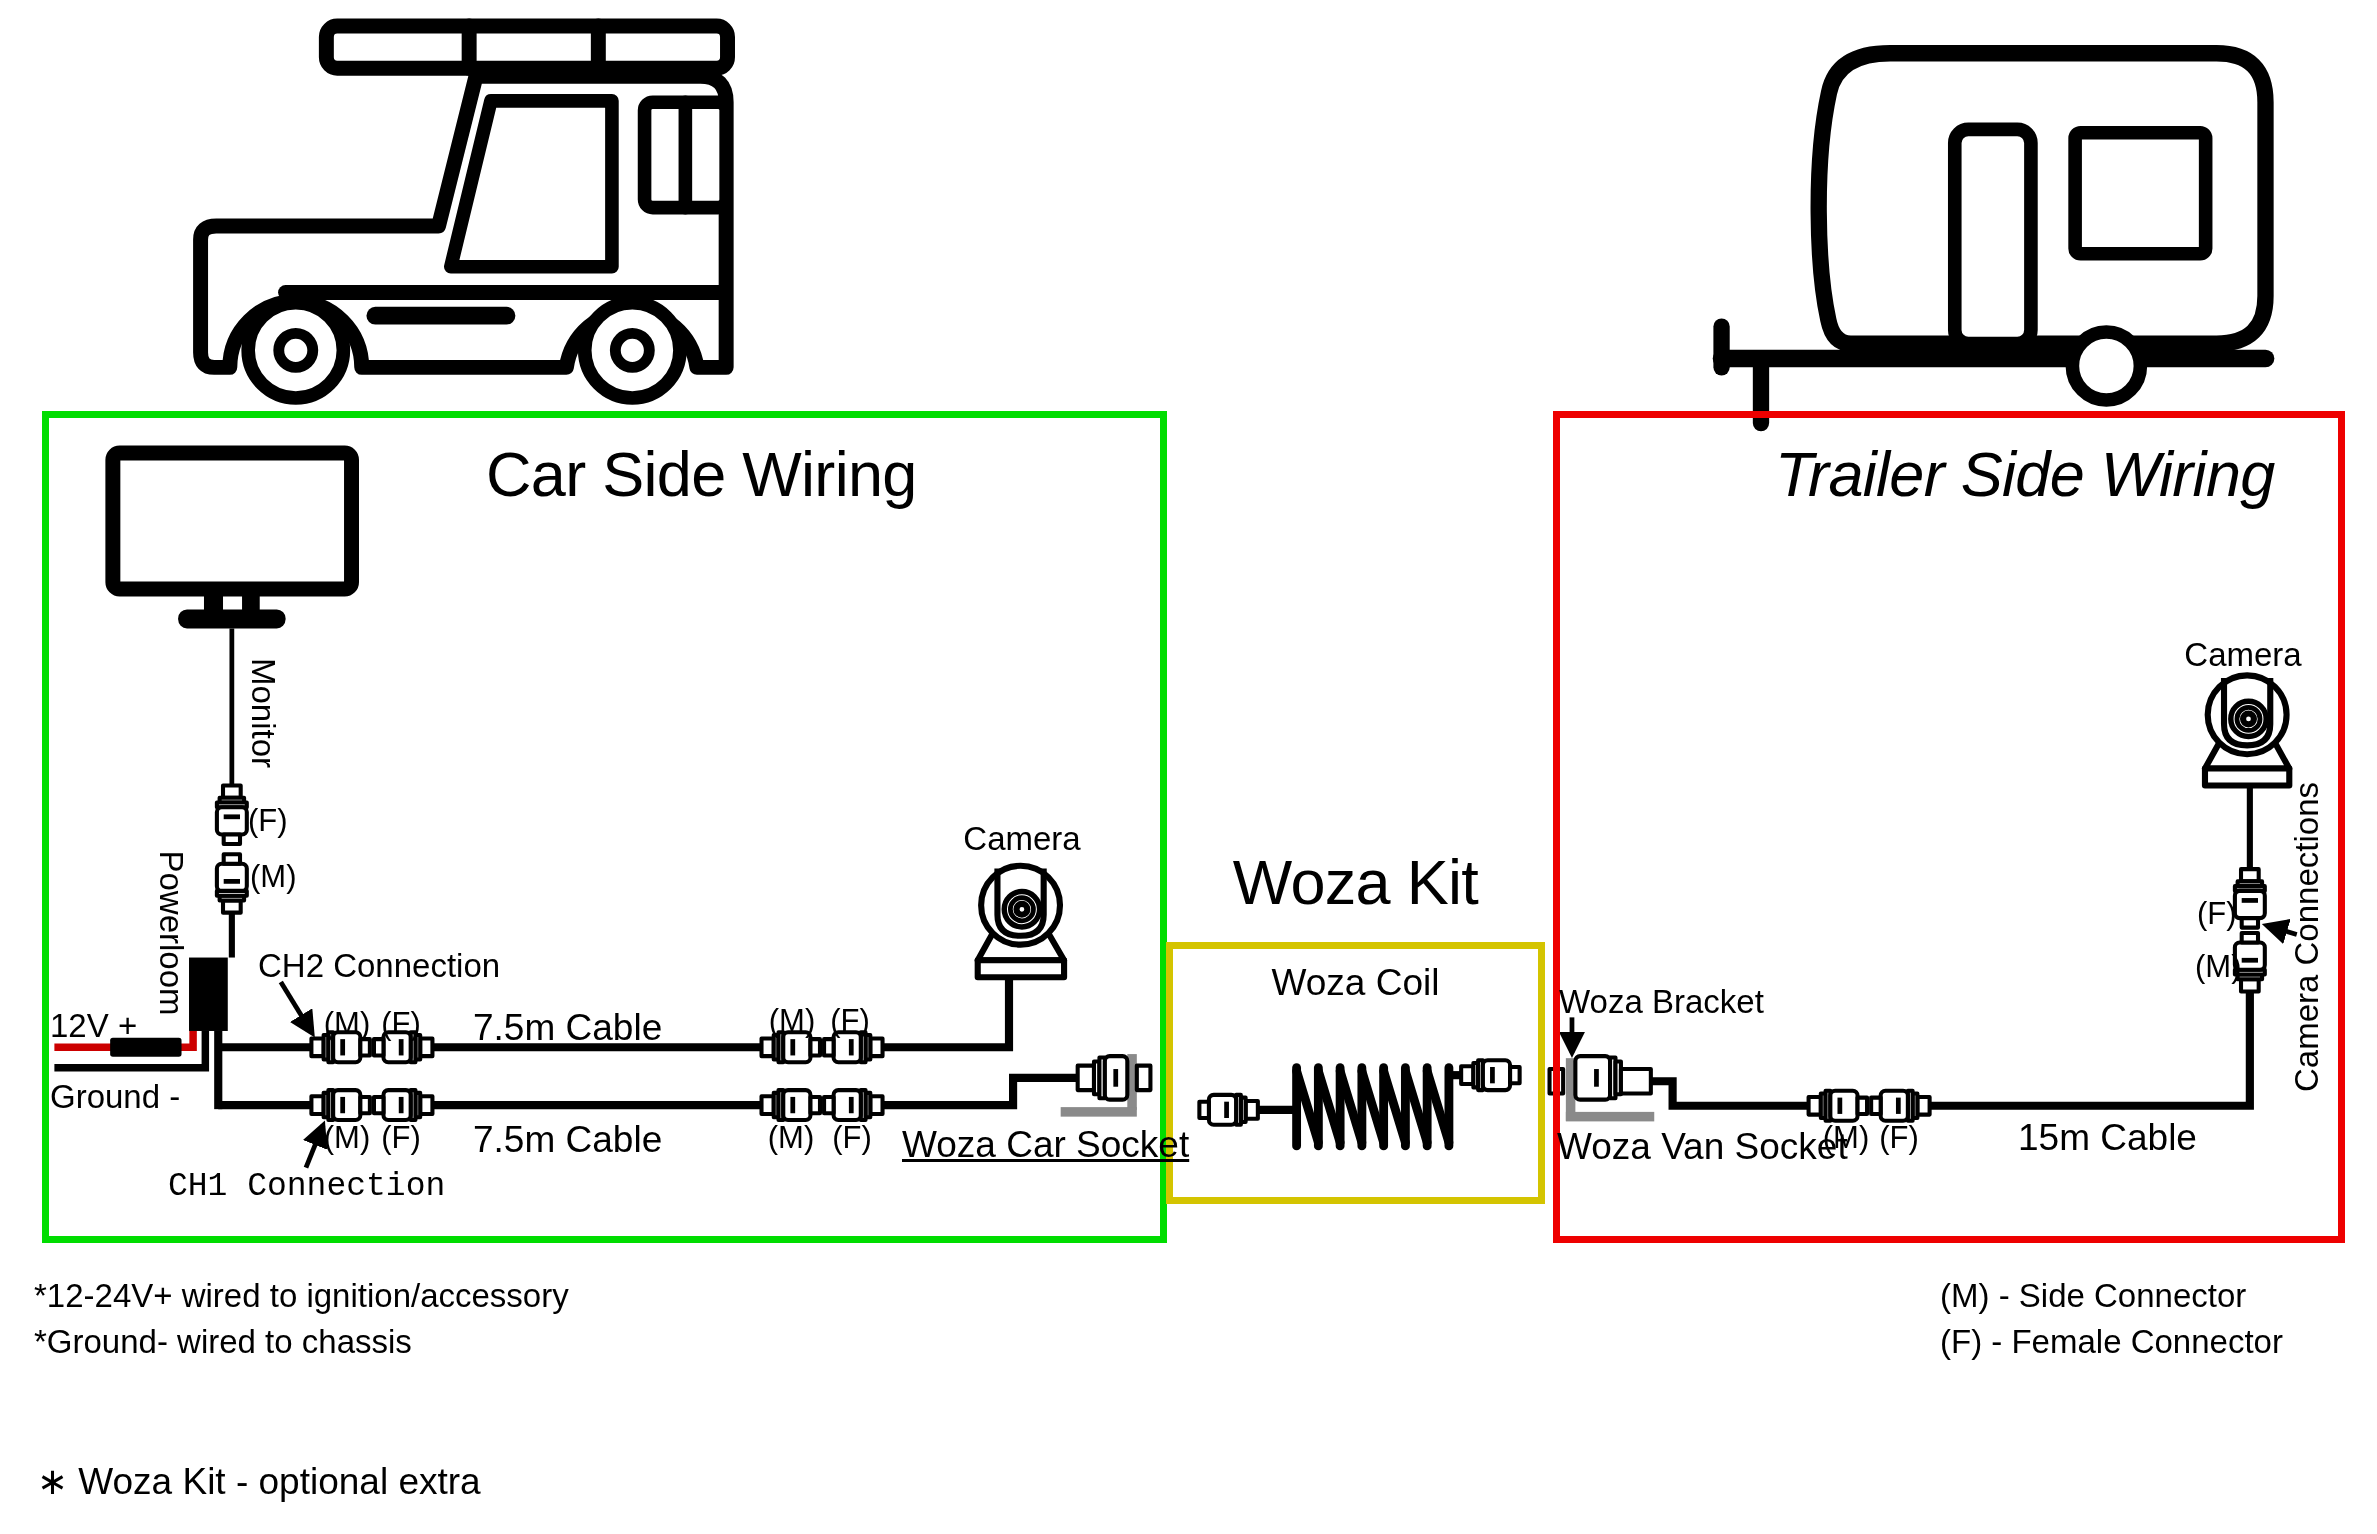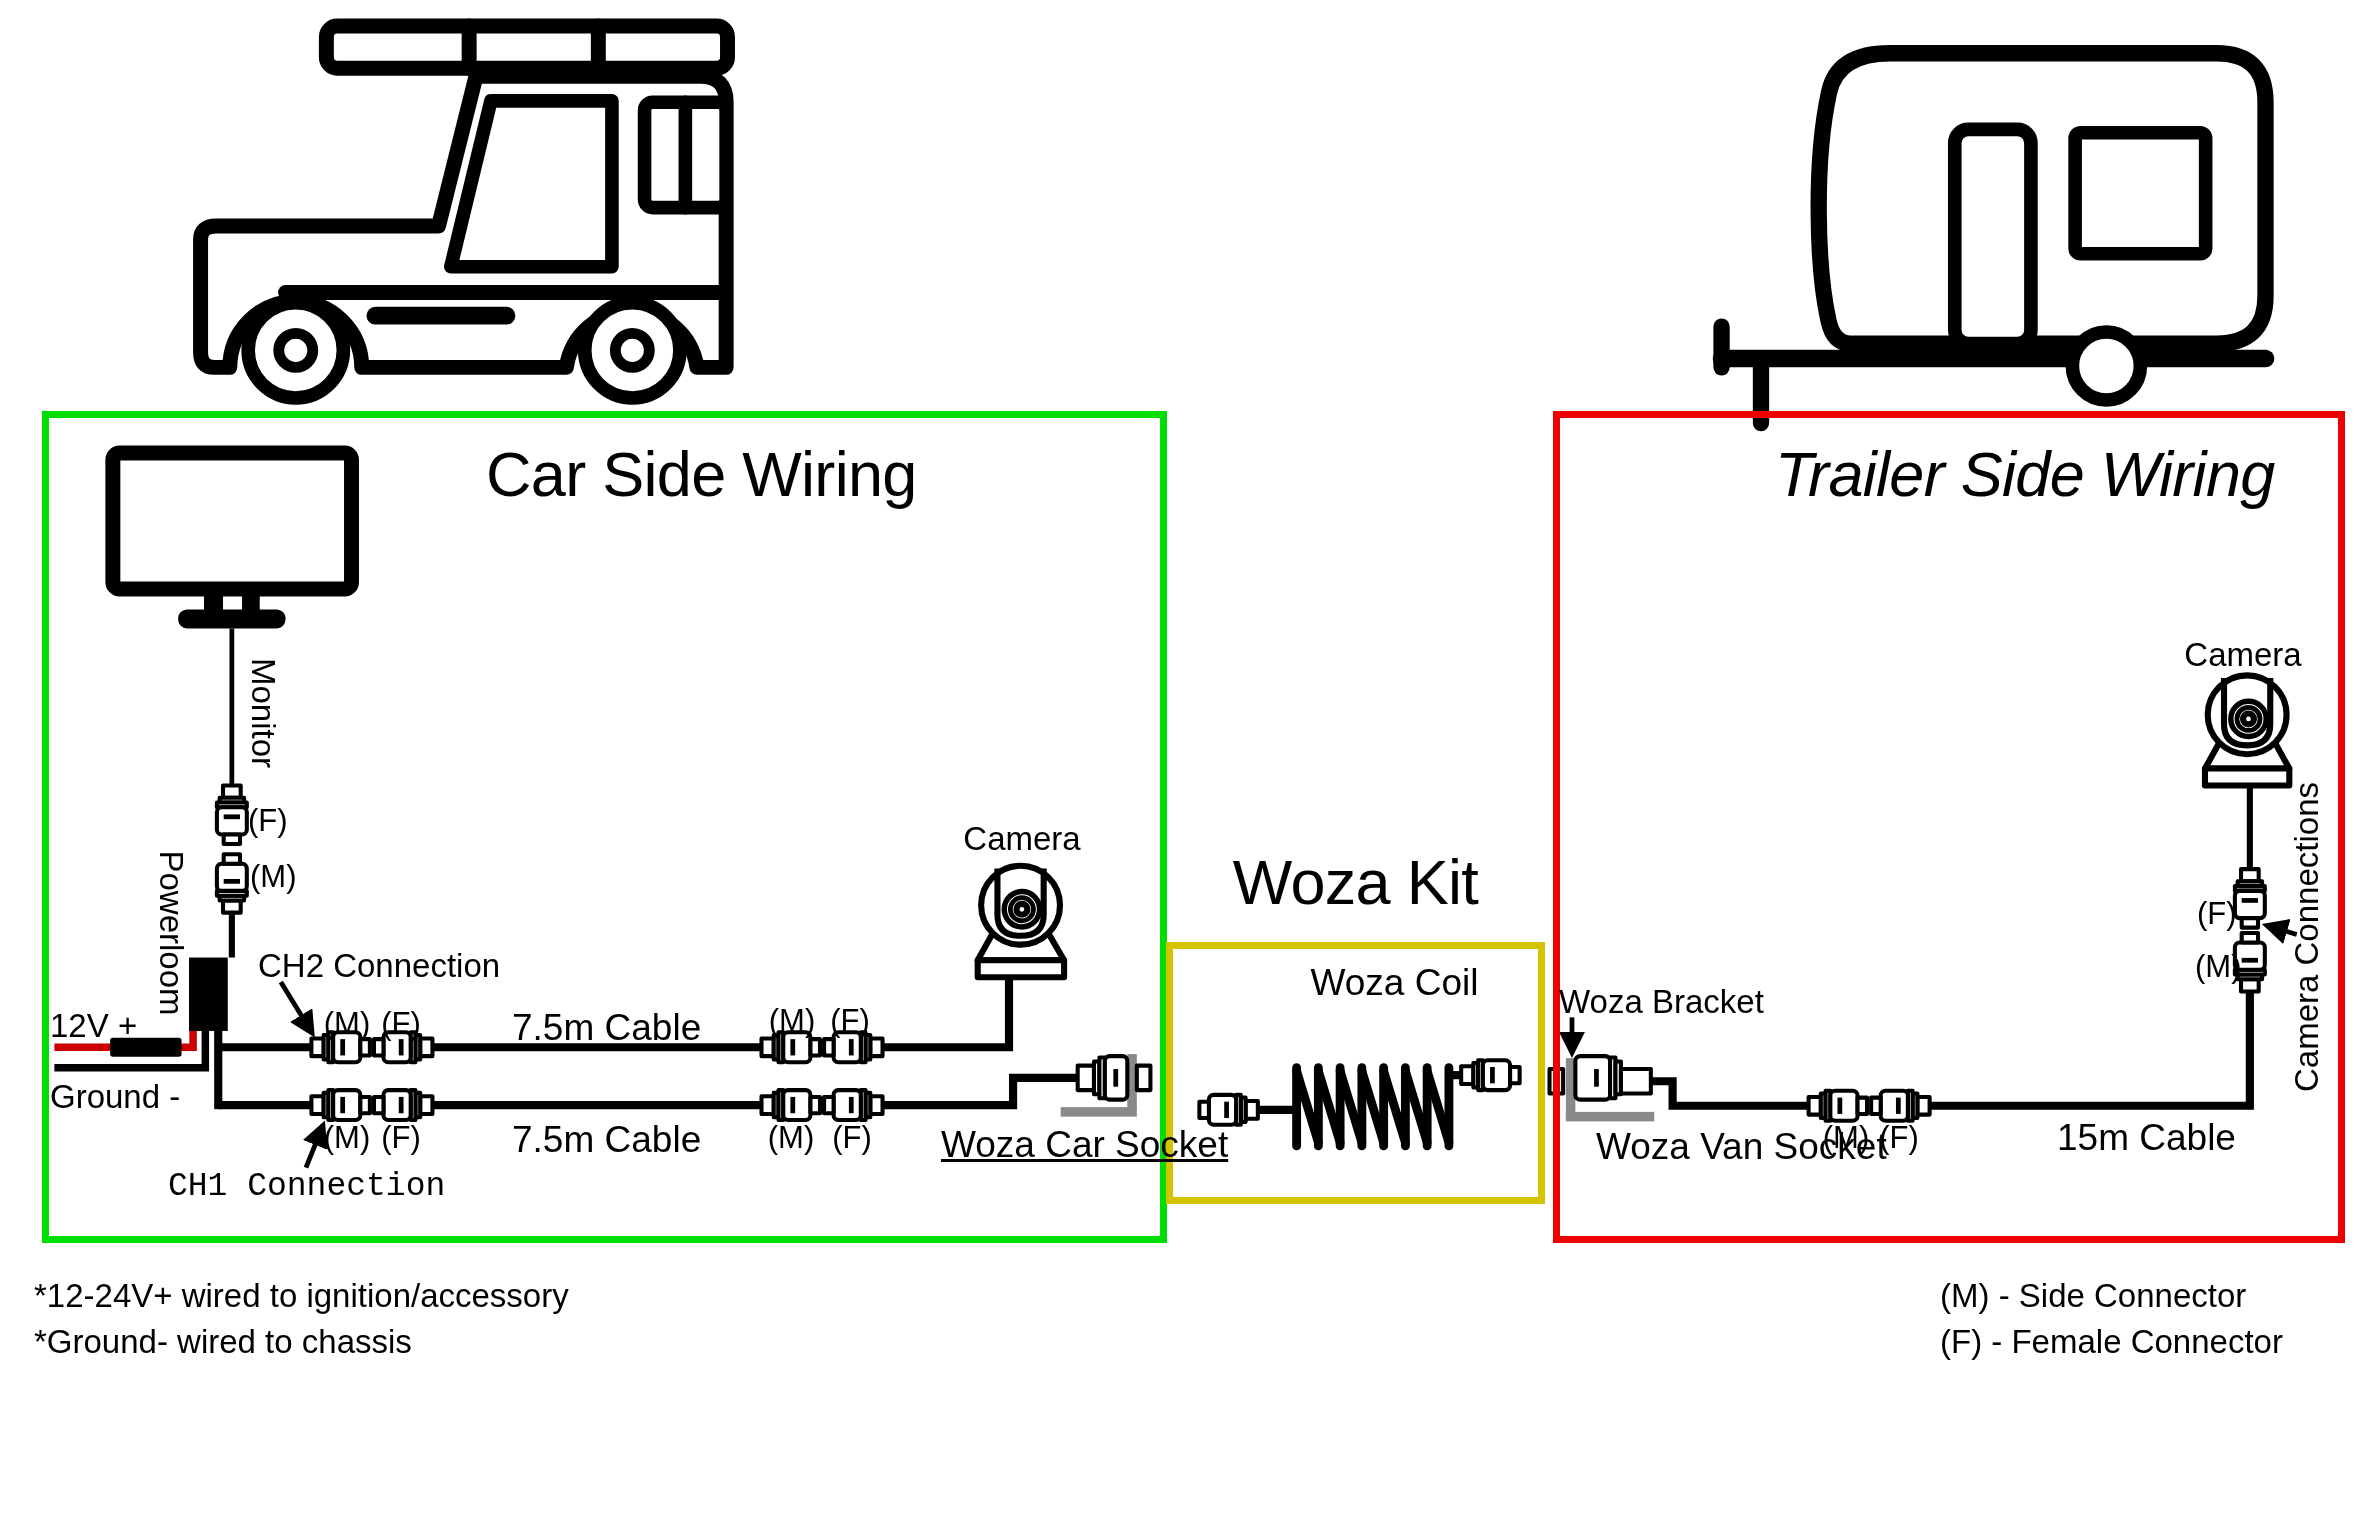--- a/index.html
+++ b/index.html
@@ -5,21 +5,21 @@
   html,body{margin:0;padding:0;background:#fff;}
   #canvas{position:relative;width:2377px;height:1535px;background:#ffffff;overflow:hidden;
           font-family:"Liberation Sans", sans-serif;color:#000;}
   #scene{position:absolute;left:0;top:0;}
   .box{position:absolute;box-sizing:border-box;background:transparent;}
   .box-green{border:7.5px solid #00dd00;}
   .box-red{border:7.5px solid #ee0000;}
   .box-yellow{border:7.5px solid #d4c400;}
   .lbl{position:absolute;white-space:nowrap;line-height:1.05;}
   .title{font-size:63px;letter-spacing:-0.7px;}
-  .mid{font-size:37px;padding-left:39px;}
+  .mid{font-size:37px;}
   .sm{font-size:33px;}
   .mf{font-size:31px;}
   .note{font-size:33px;}
   .ctr{transform:translateX(-50%);}
   .vlab{transform:translate(-50%,-50%) rotate(90deg);transform-origin:center;}
   .vlab-ccw{transform:translate(-50%,-50%) rotate(-90deg);transform-origin:center;}
   .tctr{text-align:center;}
   svg .ol{fill:#ffffff;stroke:#000;stroke-linejoin:round;}
   svg .wire{fill:none;stroke:#000;stroke-linejoin:miter;}
 </style>
@@ -227,15 +227,16 @@
   <div class="lbl mid" style="left:2018px;top:1119px;">15m Cable</div>
   <div class="lbl sm ctr" style="left:2243px;top:638px;">Camera</div>
   <div class="lbl mf" style="left:2197px;top:898px;">(F)</div>
   <div class="lbl mf" style="left:2195px;top:951px;">(M)</div>
   <div class="lbl sm vlab-ccw" style="left:2307px;top:937px;">Camera Connections</div>
 
   <div class="lbl note" style="left:34px;top:1279px;">*12-24V+ wired to ignition/accessory</div>
   <div class="lbl note" style="left:34px;top:1325px;">*Ground- wired to chassis</div>
   <div class="lbl note" style="left:1940px;top:1279px;">(M) - Side Connector</div>
   <div class="lbl note" style="left:1940px;top:1325px;">(F) - Female Connector</div>
+  <div class="lbl" style="left:37px;top:1463px;font-size:37px;">∗ Woza Kit - optional extra</div>
 
 </div>
 
 
 </body></html>

